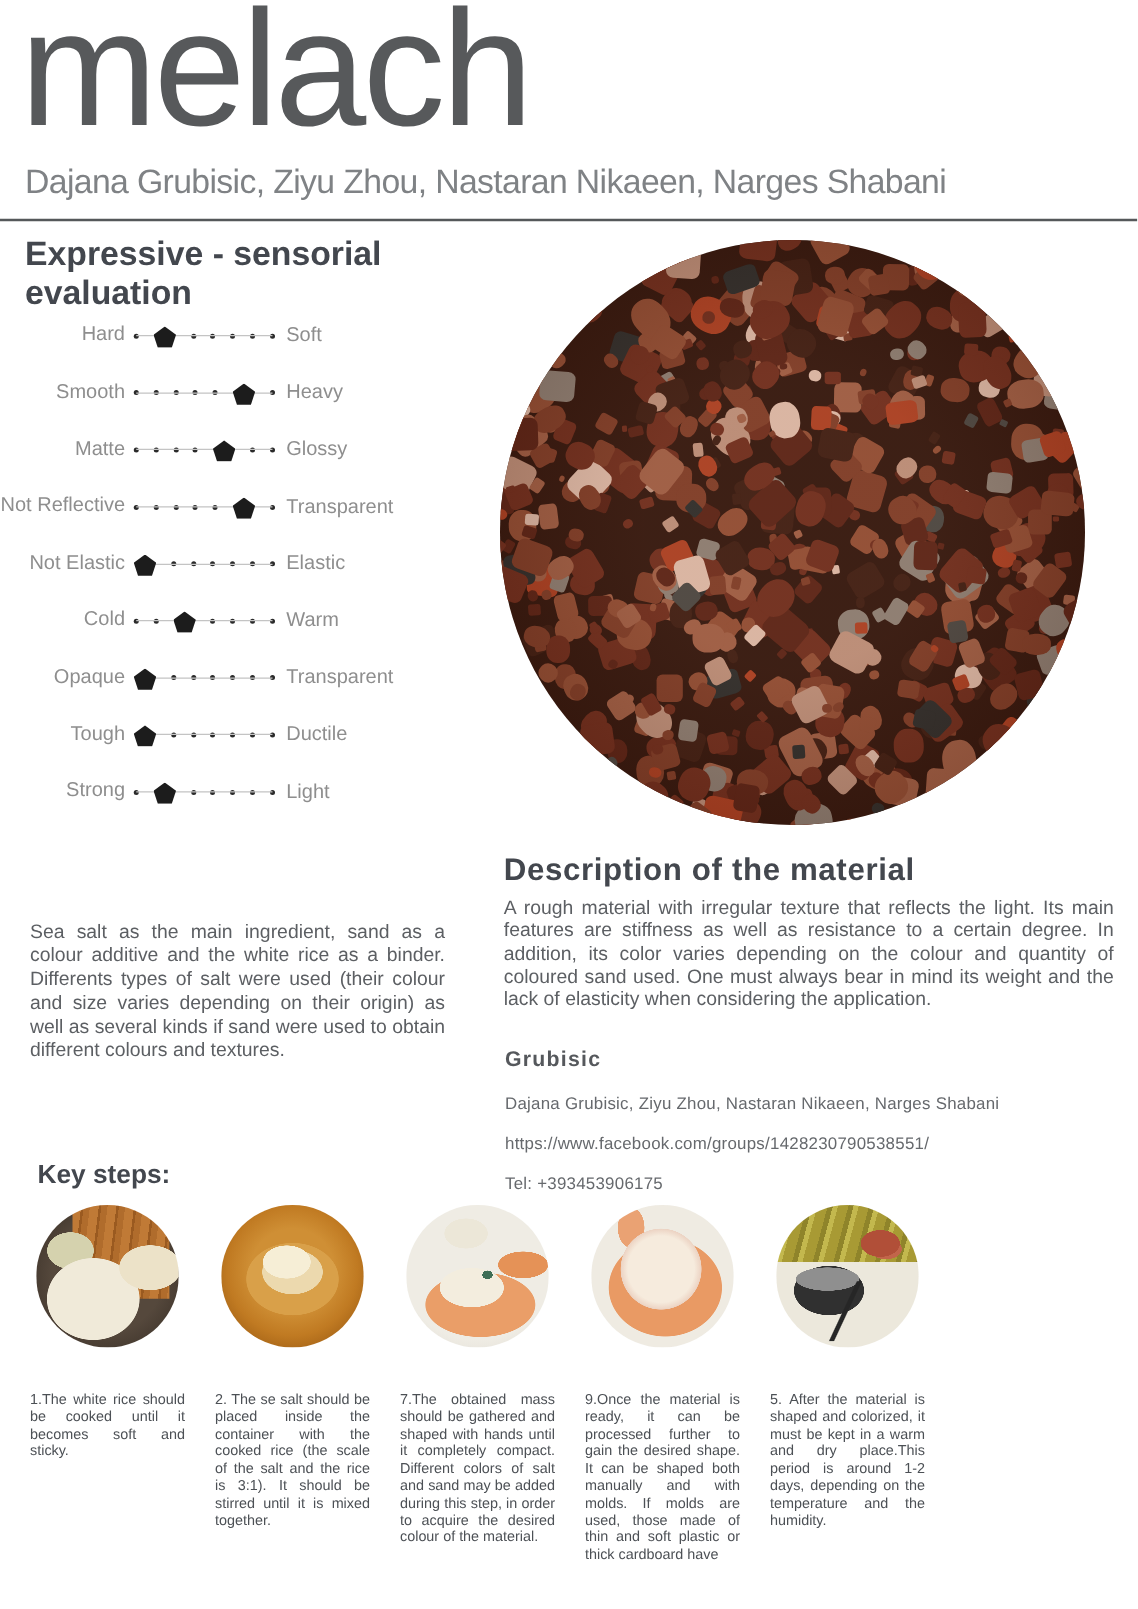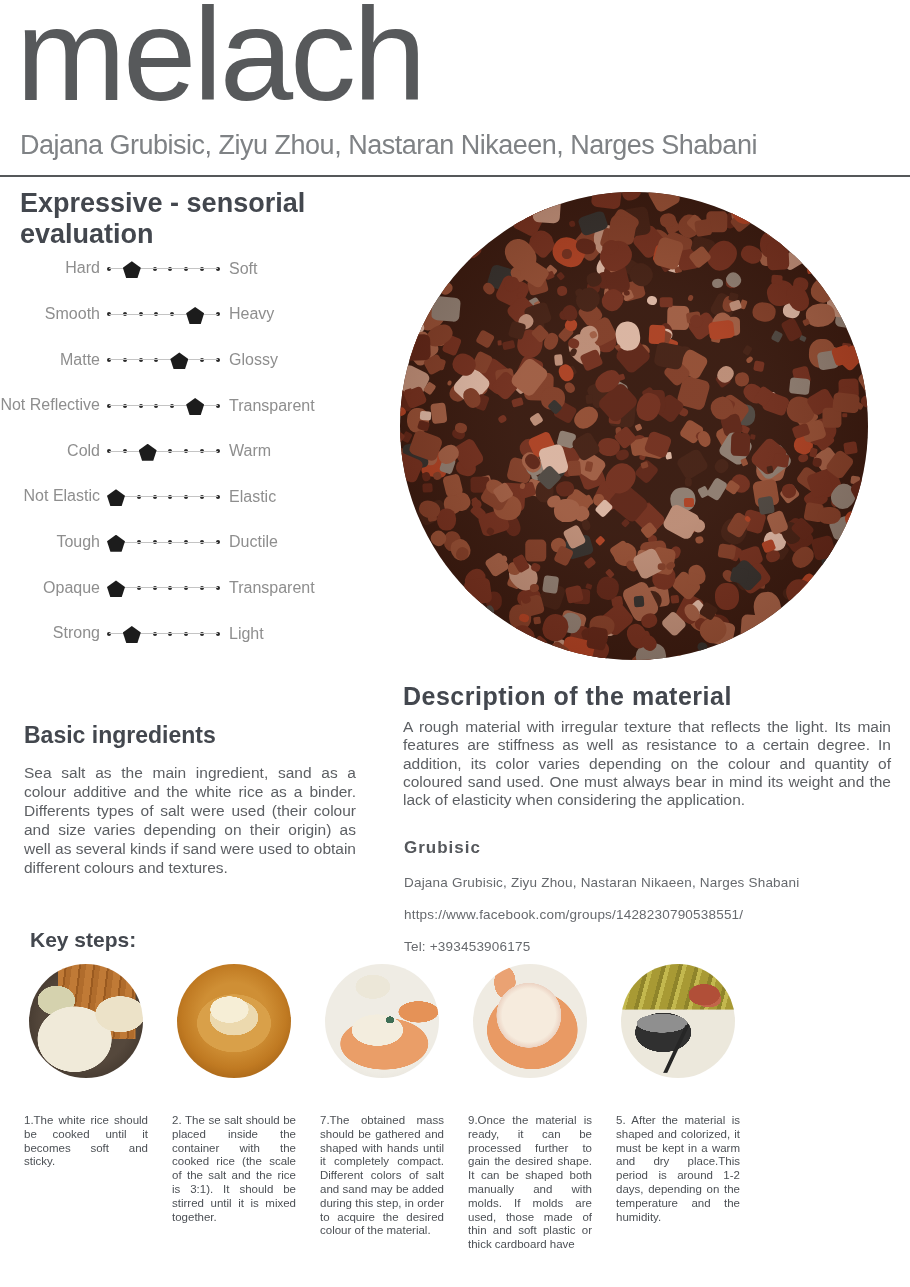--- a/index.html
+++ b/index.html
@@ -169,70 +169,70 @@
           <span class="dot"></span>
           <span class="dot"></span>
           <span class="dot"></span>
           <span class="dot"></span>
           <span class="pent"></span>
           <span class="dot"></span>
         </div>
         <span class="scale-right">Transparent</span>
       </div>
       <div class="scale-row">
+        <span class="scale-left">Not Elastic</span>
+        <div class="track">
+          <span class="pent"></span>
+          <span class="dot"></span>
+          <span class="dot"></span>
+          <span class="dot"></span>
+          <span class="dot"></span>
+          <span class="dot"></span>
+          <span class="dot"></span>
+        </div>
+        <span class="scale-right">Elastic</span>
+      </div>
+      <div class="scale-row">
         <span class="scale-left">Cold</span>
         <div class="track">
           <span class="dot"></span>
           <span class="dot"></span>
           <span class="pent"></span>
           <span class="dot"></span>
           <span class="dot"></span>
           <span class="dot"></span>
           <span class="dot"></span>
         </div>
         <span class="scale-right">Warm</span>
       </div>
       <div class="scale-row">
-        <span class="scale-left">Not Elastic</span>
+        <span class="scale-left">Opaque</span>
         <div class="track">
           <span class="pent"></span>
           <span class="dot"></span>
           <span class="dot"></span>
           <span class="dot"></span>
           <span class="dot"></span>
           <span class="dot"></span>
           <span class="dot"></span>
         </div>
-        <span class="scale-right">Elastic</span>
+        <span class="scale-right">Transparent</span>
       </div>
       <div class="scale-row">
         <span class="scale-left">Tough</span>
         <div class="track">
           <span class="pent"></span>
           <span class="dot"></span>
           <span class="dot"></span>
           <span class="dot"></span>
           <span class="dot"></span>
           <span class="dot"></span>
           <span class="dot"></span>
         </div>
         <span class="scale-right">Ductile</span>
-      </div>
-      <div class="scale-row">
-        <span class="scale-left">Opaque</span>
-        <div class="track">
-          <span class="pent"></span>
-          <span class="dot"></span>
-          <span class="dot"></span>
-          <span class="dot"></span>
-          <span class="dot"></span>
-          <span class="dot"></span>
-          <span class="dot"></span>
-        </div>
-        <span class="scale-right">Transparent</span>
       </div>
       <div class="scale-row">
         <span class="scale-left">Strong</span>
         <div class="track">
           <span class="dot"></span>
           <span class="pent"></span>
           <span class="dot"></span>
           <span class="dot"></span>
           <span class="dot"></span>
           <span class="dot"></span>
@@ -924,21 +924,20 @@
       <i class="grain" style="width: 22.1823px; height: 22.1817px; left: 310.979px; top: 205.365px; background: rgb(125, 58, 36); transform: rotate(328deg); border-radius: 45%;"></i>
       <div class="vignette"></div>
     </div>
 
   <section class="desc">
     <h2>Description of the material</h2>
     <p>A rough material with irregular texture that reflects the light. Its main features are stiffness as well as resistance to a certain degree. In addition, its color varies depending on the colour and quantity of coloured sand used. One must always bear in mind its weight and the lack of elasticity when considering the application.</p>
   </section>
 
   <section class="ingredients">
-    <h2>Basic ingredients</h2>
     <p>Sea salt as the main ingredient, sand as a colour additive and the white rice as a binder. Differents types of salt were used (their colour and size varies depending on their origin) as well as several kinds if sand were used to obtain different colours and textures.</p>
   </section>
 
   <section class="contact">
     <div class="contact-heading">Grubisic</div>
     <p>Dajana Grubisic, Ziyu Zhou, Nastaran Nikaeen, Narges Shabani</p>
     <p>https://www.facebook.com/groups/1428230790538551/</p>
     <p>Tel: +393453906175</p>
   </section>
 

